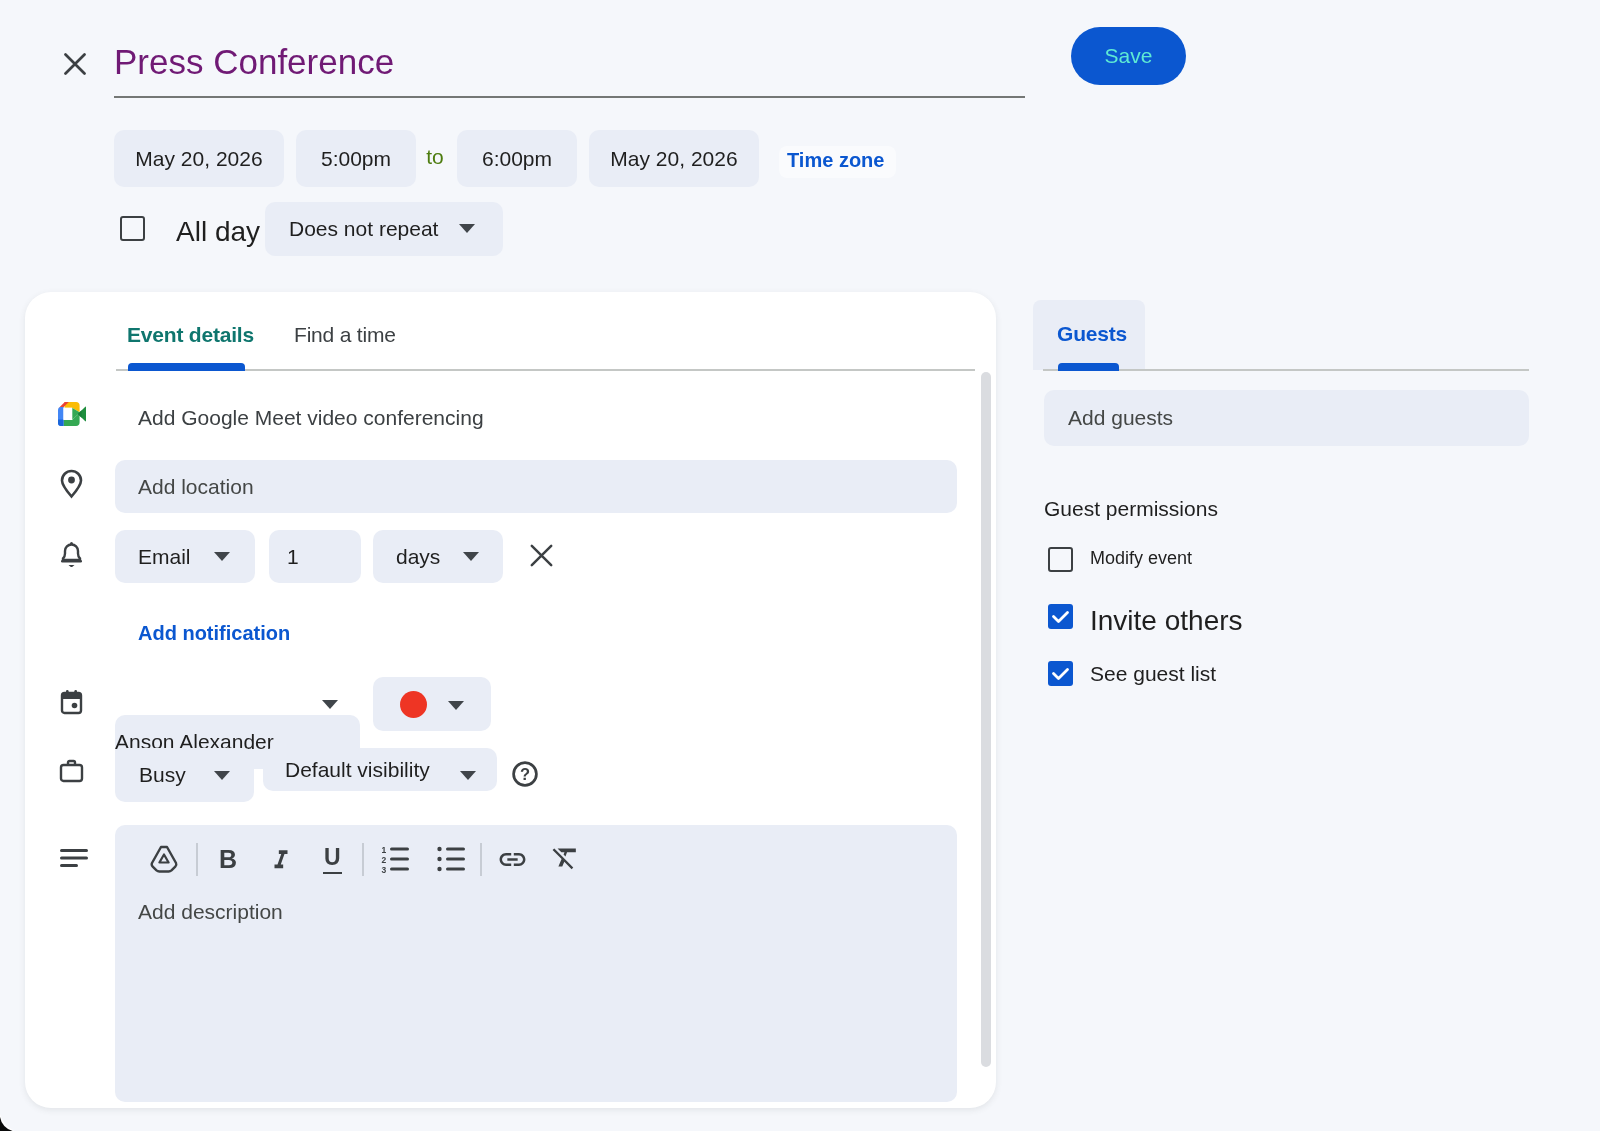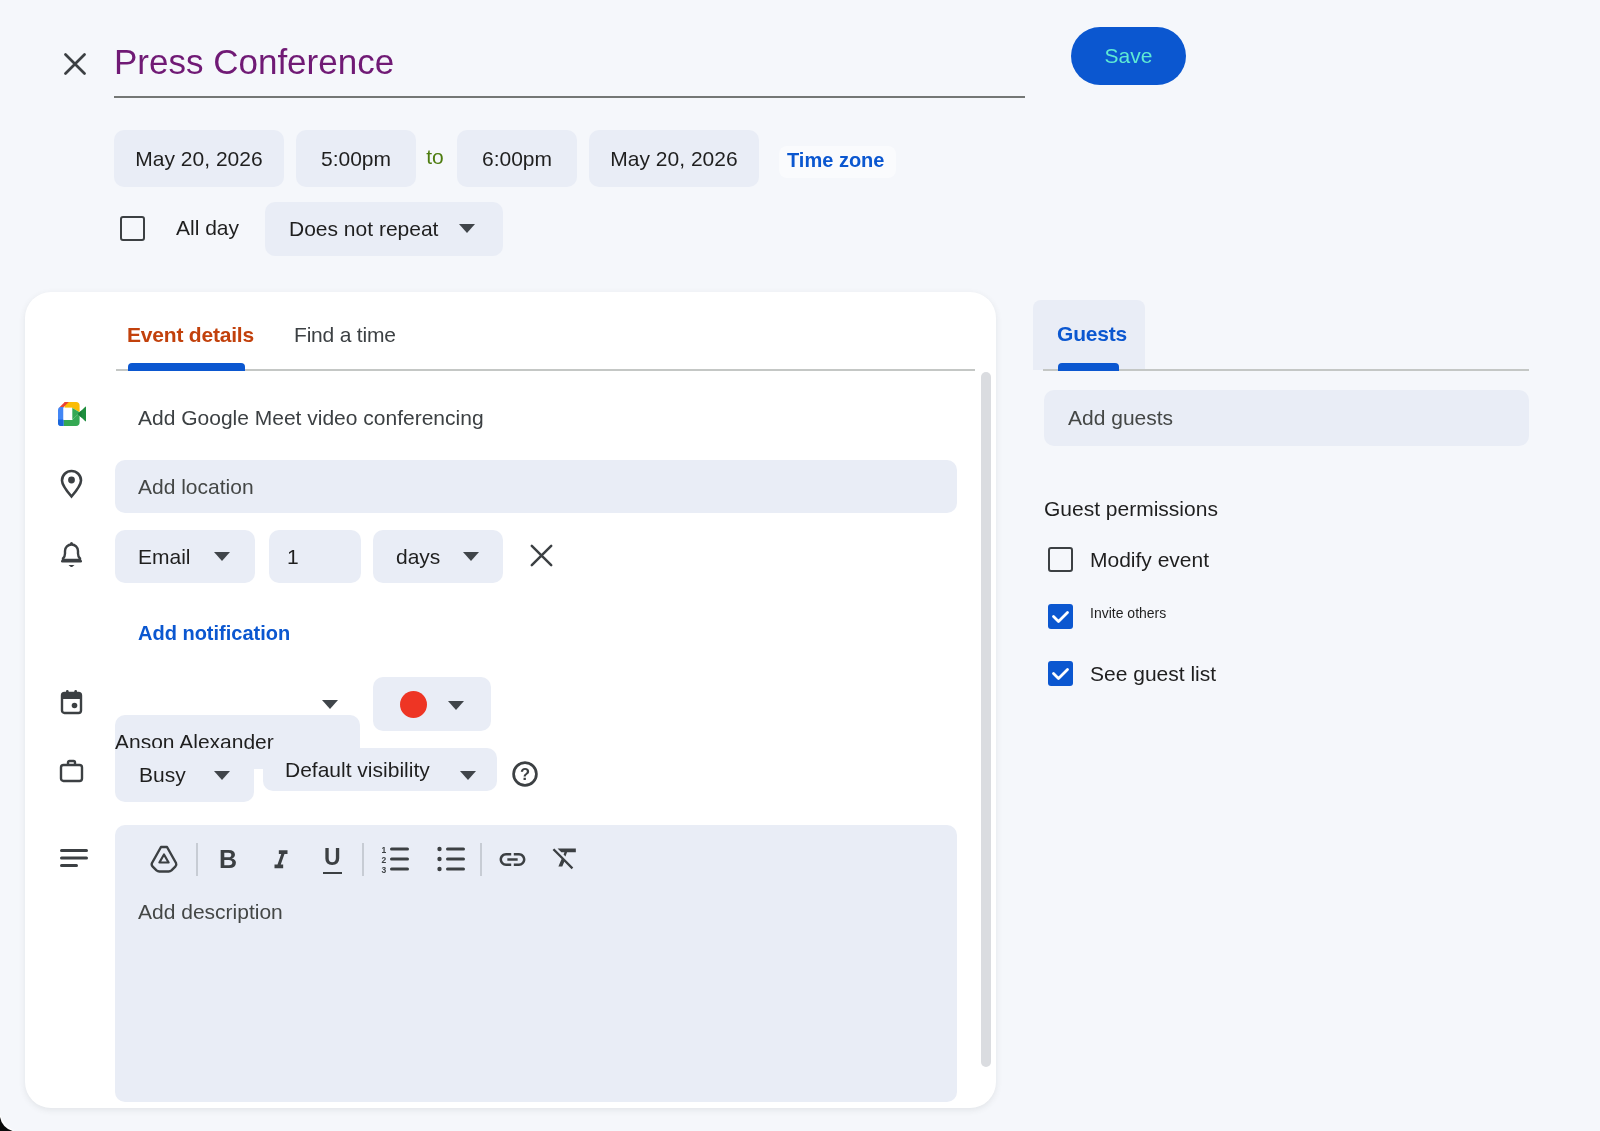--- a/index.html
+++ b/index.html
@@ -29,27 +29,27 @@
 
 <div class="chip center" style="left:114px; top:130px; width:170px; height:57px;">May 20, 2026</div>
 <div class="chip center" style="left:296px; top:130px; width:120px; height:57px;">5:00pm</div>
 <div class="abs" style="left:420px; top:128px; width:30px; height:57px; display:flex; align-items:center; justify-content:center; font-size:21px; color:#4d7c0f;">to</div>
 <div class="chip center" style="left:457px; top:130px; width:120px; height:57px;">6:00pm</div>
 <div class="chip center" style="left:589px; top:130px; width:170px; height:57px;">May 20, 2026</div>
 <div class="abs" style="left:779px; top:146px; width:117px; height:32px; background:rgba(255,255,255,0.5); border-radius:8px;"></div>
 <div class="abs link" style="left:787px; top:149px; font-size:20px;">Time zone</div>
 
 <div class="abs" style="left:120px; top:216px; width:25px; height:25px; border:2.6px solid #3c4043; border-radius:3px;"></div>
-<div class="abs" style="left:176px; top:216px; font-size:21px; color:#1f1f1f;">All day</div>
+<div class="abs" style="left:176px; top:216px; font-size:28px; color:#1f1f1f;">All day</div>
 <div class="chip" style="left:265px; top:202px; width:238px; height:54px; padding-left:24px;">Does not repeat</div>
 <div class="tri" style="left:459px; top:224px;"></div>
 
 <div class="abs" style="left:25px; top:292px; width:971px; height:816px; background:#fff; border-radius:26px; box-shadow:0 2px 6px rgba(60,64,67,.10);"></div>
 
-<div class="abs" style="left:127px; top:323px; font-size:21px; letter-spacing:-0.2px; font-weight:700; color:#c2410c;">Event details</div>
+<div class="abs" style="left:127px; top:323px; font-size:21px; letter-spacing:-0.2px; font-weight:700; color:#0f766e;">Event details</div>
 <div class="abs" style="left:294px; top:323px; font-size:21px; letter-spacing:-0.2px; color:#3c4043;">Find a time</div>
 <div class="abs" style="left:116px; top:369px; width:859px; height:2px; background:#c4c7c5;"></div>
 <div class="abs" style="left:128px; top:363px; width:117px; height:8px; background:#0b57d0; border-radius:4px 4px 0 0;"></div>
 
 <svg class="abs" style="left:58px; top:402px;" width="28" height="24" viewBox="0 0 28 24">
   <path d="M6.5 0 H18.1 C20.3 0 21.6 1.4 21.6 3.5 V10.2 L14 5.8 H6.5 Z" fill="#fbbc04"></path>
   <path d="M5.5 18 V24 H18.1 C20.3 24 21.6 22.6 21.6 20.5 V11 L14 18 Z" fill="#34a853"></path>
   <path d="M14 5.8 L21.6 10.2 V11 L14 18 Z" fill="#34a853"></path>
   <path d="M1 5.8 L6.8 0 H10.8 L5 5.8 Z" fill="#ea4335"></path>
   <path d="M0 8 C0 6.1 1.2 5 3 5 H5.5 V24 H3 C1.2 24 0 22.9 0 21 Z" fill="#4286f5"></path>
@@ -157,25 +157,25 @@
 <div class="abs" style="left:1033px; top:300px; width:112px; height:70px; background:#e9edf6; border-radius:8px 8px 0 0;"></div>
 <div class="abs" style="left:1057px; top:322px; font-size:21px; letter-spacing:-0.2px; font-weight:700; color:#0b57d0;">Guests</div>
 <div class="abs" style="left:1043px; top:369px; width:486px; height:2px; background:#c4c7c5;"></div>
 <div class="abs" style="left:1058px; top:363px; width:61px; height:8px; background:#0b57d0; border-radius:4px 4px 0 0;"></div>
 
 <div class="chip" style="left:1044px; top:390px; width:485px; height:56px; padding-left:24px; color:#444746;">Add guests</div>
 
 <div class="abs" style="left:1044px; top:497px; font-size:21px; color:#1f1f1f;">Guest permissions</div>
 
 <div class="abs" style="left:1048px; top:547px; width:25px; height:25px; border:2.6px solid #3c4043; border-radius:3px;"></div>
-<div class="abs" style="left:1090px; top:548px; font-size:21px; color:#1f1f1f;">Modify event</div>
+<div class="abs" style="left:1090px; top:548px; font-size:18px; color:#1f1f1f;">Modify event</div>
 
 <div class="abs" style="left:1048px; top:604px; width:25px; height:25px; background:#0b57d0; border-radius:3px;"></div>
 <svg class="abs" style="left:1048px; top:604px;" width="25" height="25" viewBox="0 0 25 25">
   <path d="M5.5 12.5 L10.5 17.5 L19.5 8.5" stroke="#fff" stroke-width="2.8" fill="none" stroke-linecap="round" stroke-linejoin="round"></path>
 </svg>
-<div class="abs" style="left:1090px; top:605px; font-size:14px; color:#1f1f1f;">Invite others</div>
+<div class="abs" style="left:1090px; top:605px; font-size:28px; color:#1f1f1f;">Invite others</div>
 
 <div class="abs" style="left:1048px; top:661px; width:25px; height:25px; background:#0b57d0; border-radius:3px;"></div>
 <svg class="abs" style="left:1048px; top:661px;" width="25" height="25" viewBox="0 0 25 25">
   <path d="M5.5 12.5 L10.5 17.5 L19.5 8.5" stroke="#fff" stroke-width="2.8" fill="none" stroke-linecap="round" stroke-linejoin="round"></path>
 </svg>
 <div class="abs" style="left:1090px; top:662px; font-size:21px; color:#1f1f1f;">See guest list</div>
 
 </body></html>

